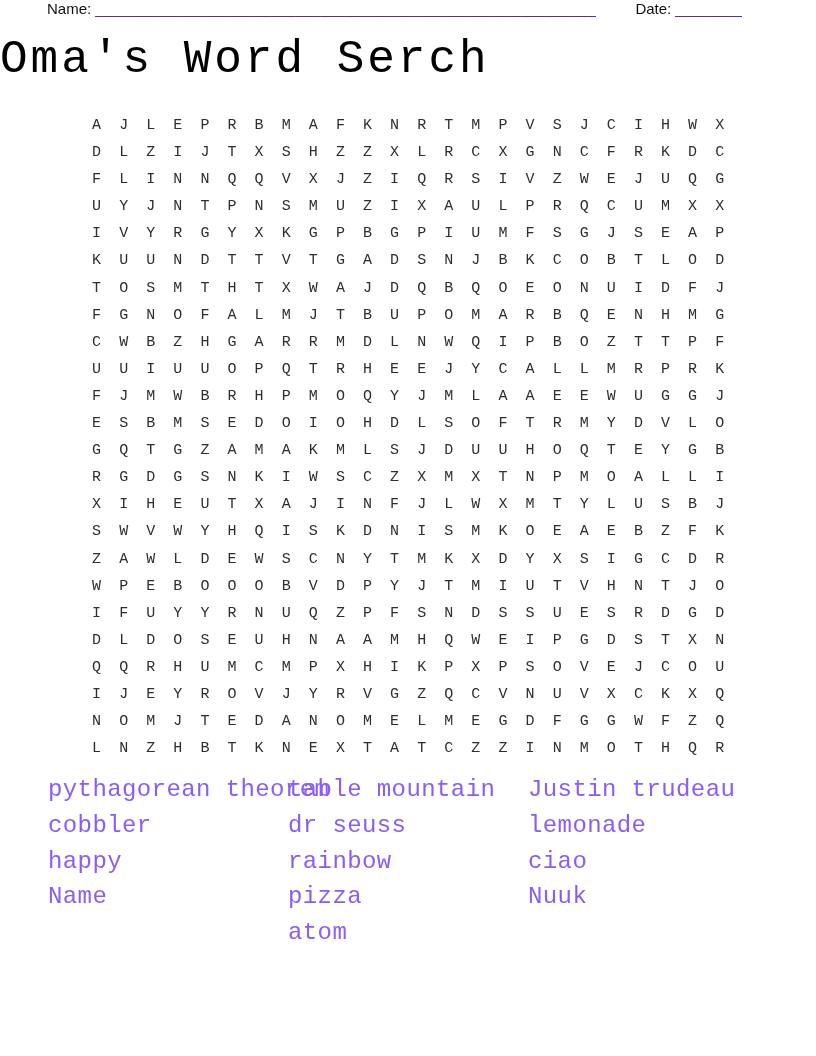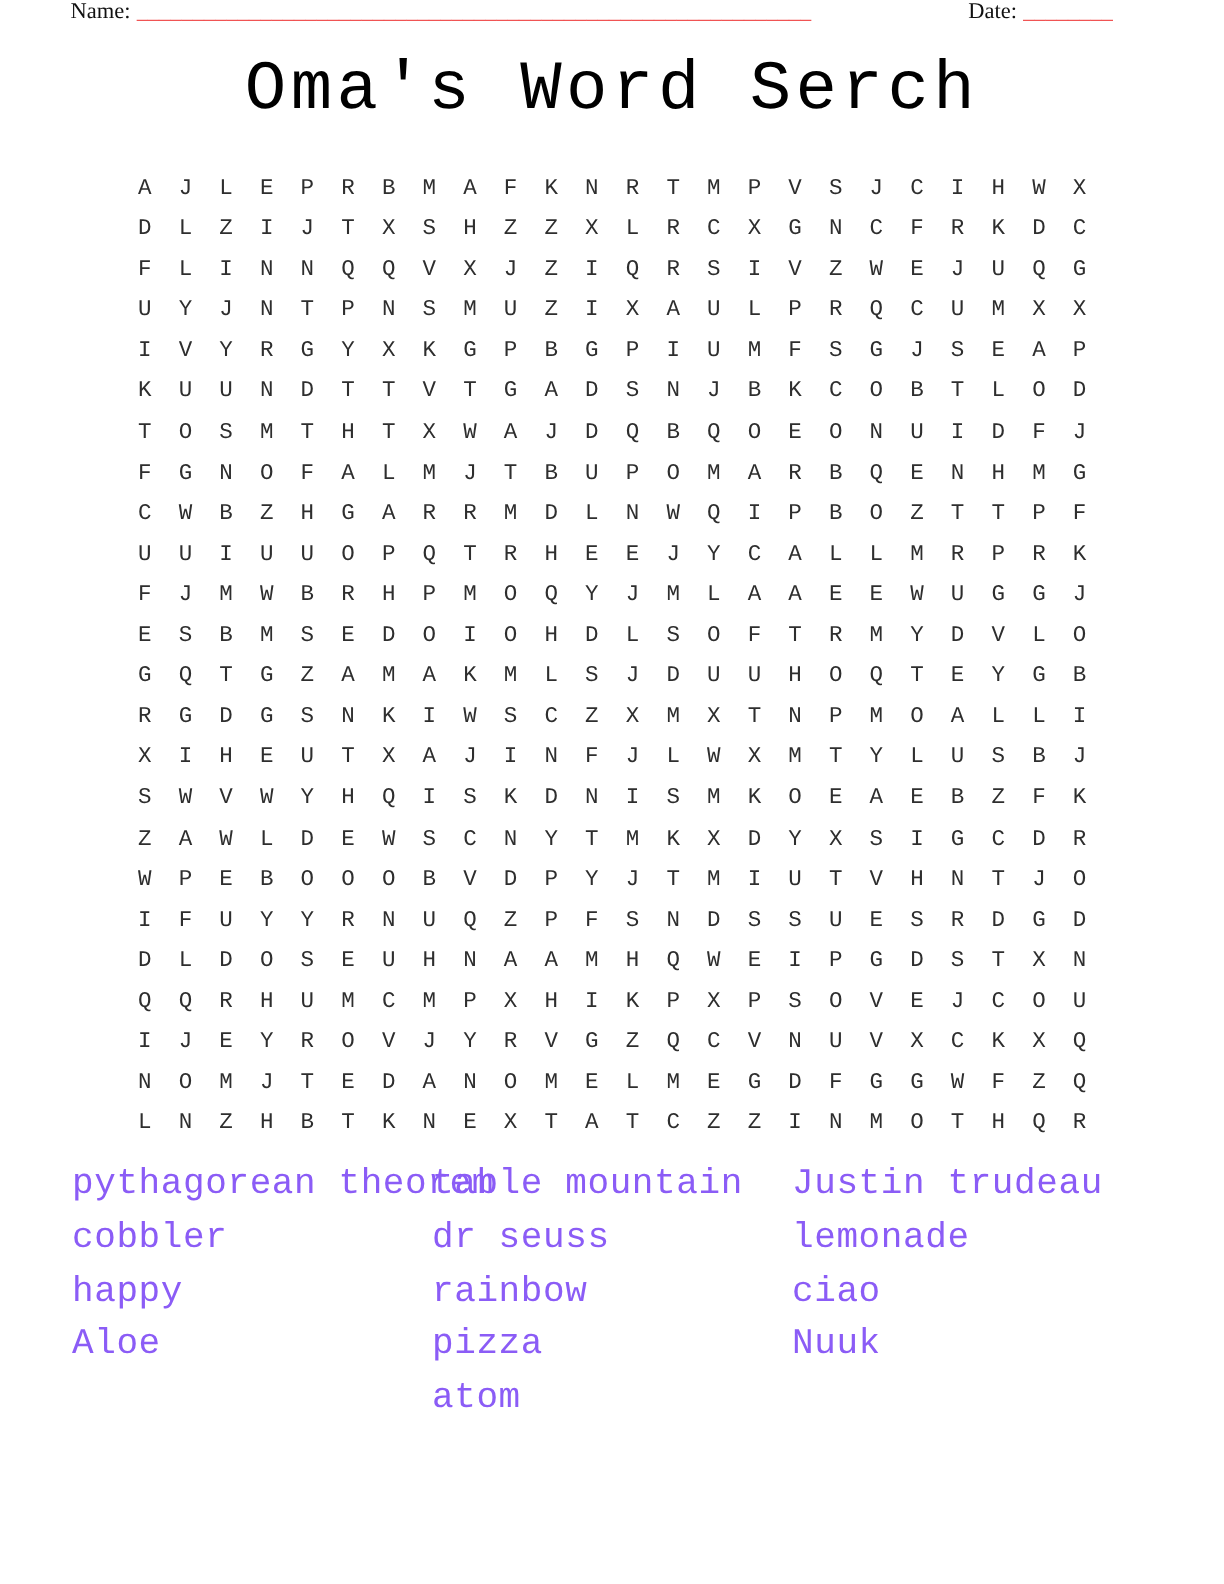--- a/index.html
+++ b/index.html
@@ -18,40 +18,39 @@
   .header {
     position: absolute;
     top: 0px;
     left: 47px;
     right: 74px;
     display: flex;
     align-items: baseline;
     font-size: 15px;
     color: #111;
     white-space: nowrap;
-    font-family: Liberation Serif, serif;
   }
   .h-label { flex: none; }
   .h-line {
     flex: none;
     overflow: hidden;
     white-space: nowrap;
     margin-left: 4px;
-    color: #ef4444;
+    color: #4c1d95;
   }
   .name-line { max-width: 502px; }
   .date-group { margin-left: auto; display: flex; align-items: center; }
 
   
   .title {
     position: absolute;
     top: 34px;
     left: 0;
     width: 100%;
-    text-align: center;
+    text-align: left;
     font-family: "Liberation Mono", monospace;
     font-weight: 400;
     font-size: 46px;
     letter-spacing: 3px;
     color: #000;
   }
 
   
   .grid {
     position: absolute;
@@ -729,21 +728,21 @@
         <span class="grid-cell">Q</span>
         <span class="grid-cell">R</span>
       </div>
     </div>
 
   <div class="words">
       <div class="word-col">
         <div class="word">pythagorean theorem</div>
         <div class="word">cobbler</div>
         <div class="word">happy</div>
-        <div class="word">Aloe</div>
+        <div class="word">Name</div>
       </div>
       <div class="word-col">
         <div class="word">table mountain</div>
         <div class="word">dr seuss</div>
         <div class="word">rainbow</div>
         <div class="word">pizza</div>
         <div class="word">atom</div>
       </div>
       <div class="word-col">
         <div class="word">Justin trudeau</div>

